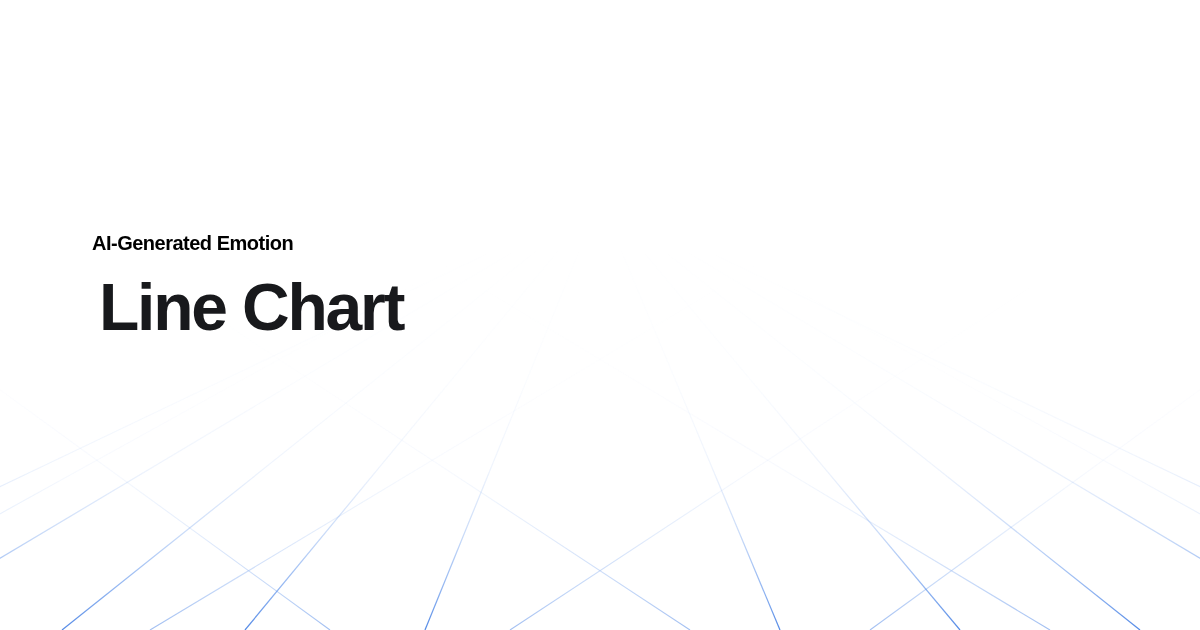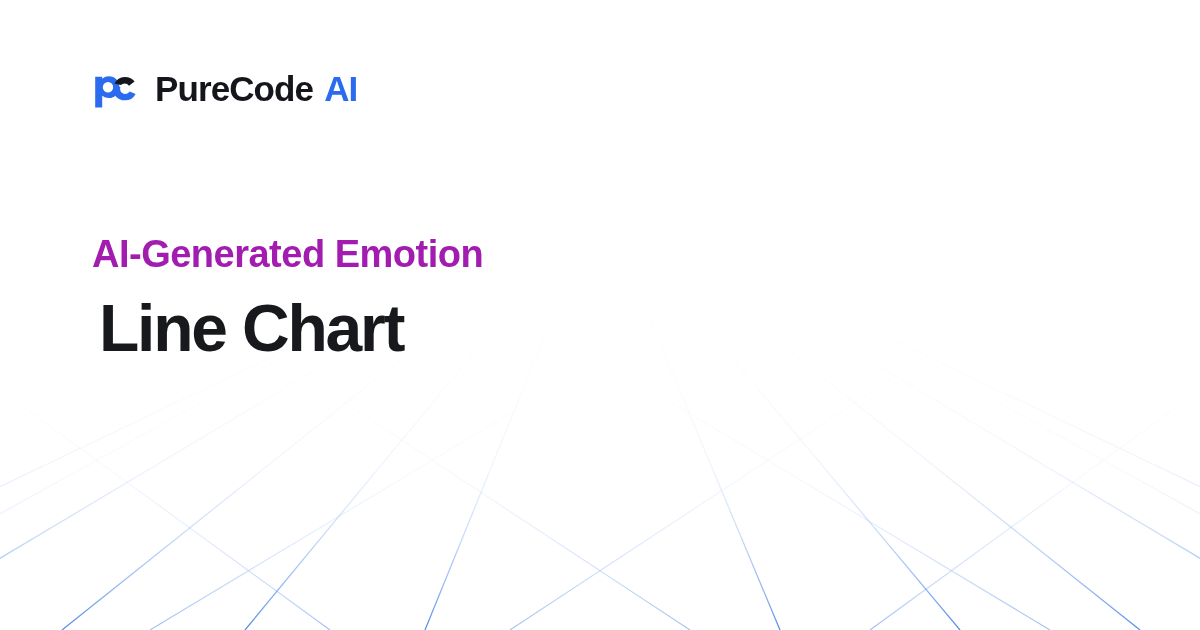--- a/index.html
+++ b/index.html
@@ -59,24 +59,24 @@
   .wm-ai   { color: #2B6CEE; }
 
   
   #headline {
     position: absolute;
     left: 92px;
     top: 232px;
     width: 760px;
   }
   #eyebrow {
-    font-size: 38px;
+    font-size: 20px;
     font-weight: 700;
     letter-spacing: -0.5px;
-    color: #a21caf;
+    color: #000000;
     line-height: 1.16;
     margin: 0 0 18px 0;
     white-space: nowrap;
   }
   #page-title {
     font-size: 66px;
     font-weight: 700;
     letter-spacing: -2.2px;
     color: #18191C;
     line-height: 1.05;
@@ -158,38 +158,19 @@
         <line x1="0" y1="398" x2="1200" y2="398"></line>
         <line x1="0" y1="431" x2="1200" y2="431"></line>
         <line x1="0" y1="468" x2="1200" y2="468"></line>
         <line x1="0" y1="510" x2="1200" y2="510"></line>
         <line x1="0" y1="557" x2="1200" y2="557"></line>
         <line x1="0" y1="610" x2="1200" y2="610"></line>
       </g>
     </g>
   </svg>
 
-  <div id="logo-row">
-    <svg id="logo-mark" viewBox="0 0 46 46" aria-hidden="true">
-
-      <path d="M3.2 11.8 h7.0 v1.9 a10.6 10.6 0 0 1 6.6 -2.4 c6.1 0 10.6 4.6 10.6 10.9
-               c0 6.3 -4.5 10.9 -10.6 10.9 a10.6 10.6 0 0 1 -6.6 -2.3 V42.6 h-7.0 Z
-               M16.0 27.4 a5.2 5.2 0 1 0 0 -10.4 a5.2 5.2 0 0 0 0 10.4 Z" fill="#2B6CEE"></path>
-
-      <path d="M43.6 28.9 a11.9 11.9 0 0 1 -10.9 6.4 c-6.5 0 -11.6 -5.0 -11.6 -11.4
-               c0 -1.4 0.25 -2.7 0.7 -3.9 l6.6 2.0 a5.3 5.3 0 0 0 -0.3 1.8
-               a5.2 5.2 0 0 0 9.6 2.8 Z" fill="#2B6CEE"></path>
-
-      <path d="M22.5 18.6 a11.9 11.9 0 0 1 10.2 -6.7 c4.6 0 8.0 1.9 9.9 4.6 l-5.6 4.2
-               a5.3 5.3 0 0 0 -4.3 -2.2 a5.2 5.2 0 0 0 -3.8 1.6 Z" fill="#14161B"></path>
-    </svg>
-    <div id="logo-wordmark">
-      <span class="wm-pure">PureCode</span>
-      <span class="wm-ai">AI</span>
-    </div>
-  </div>
 
   <div id="headline">
     <p id="eyebrow">AI-Generated Emotion</p>
     <h1 id="page-title">Line Chart</h1>
   </div>
 
 </div>
 
 </body></html>

